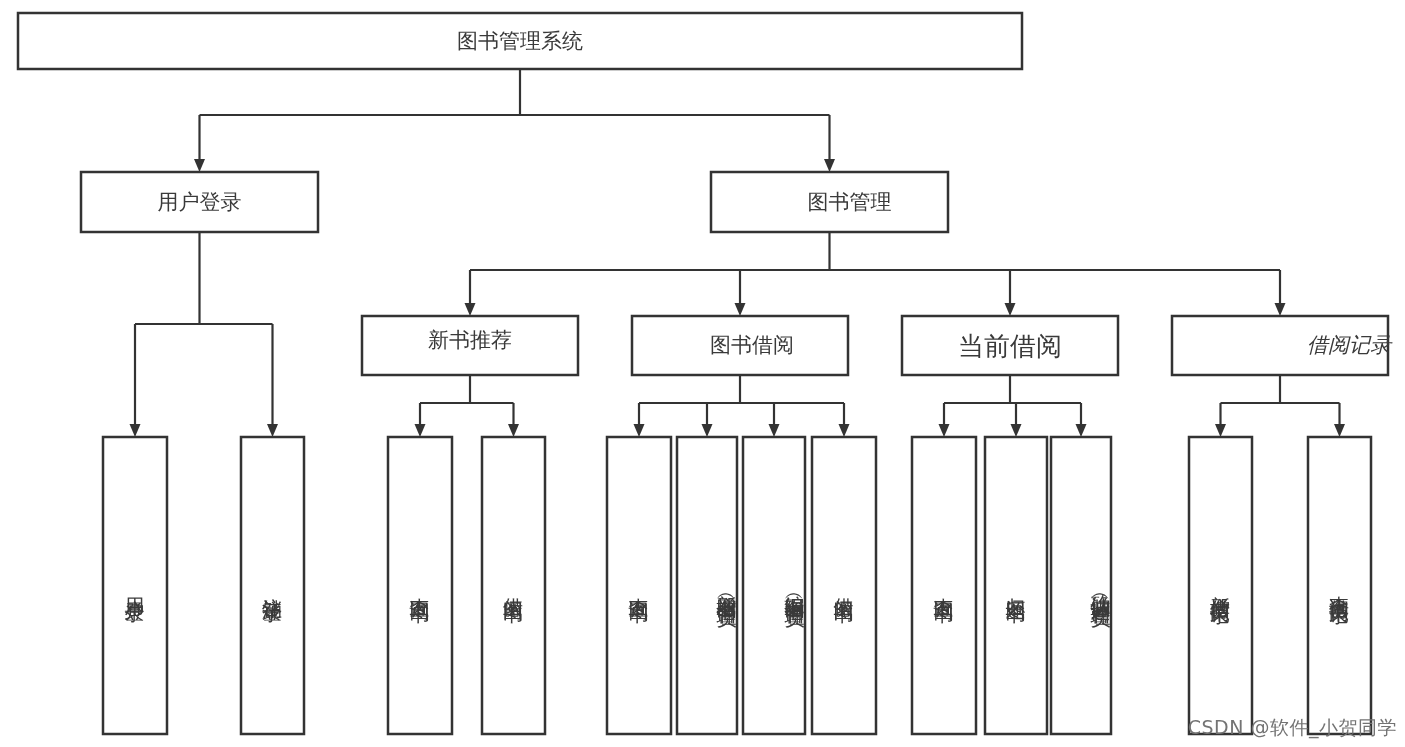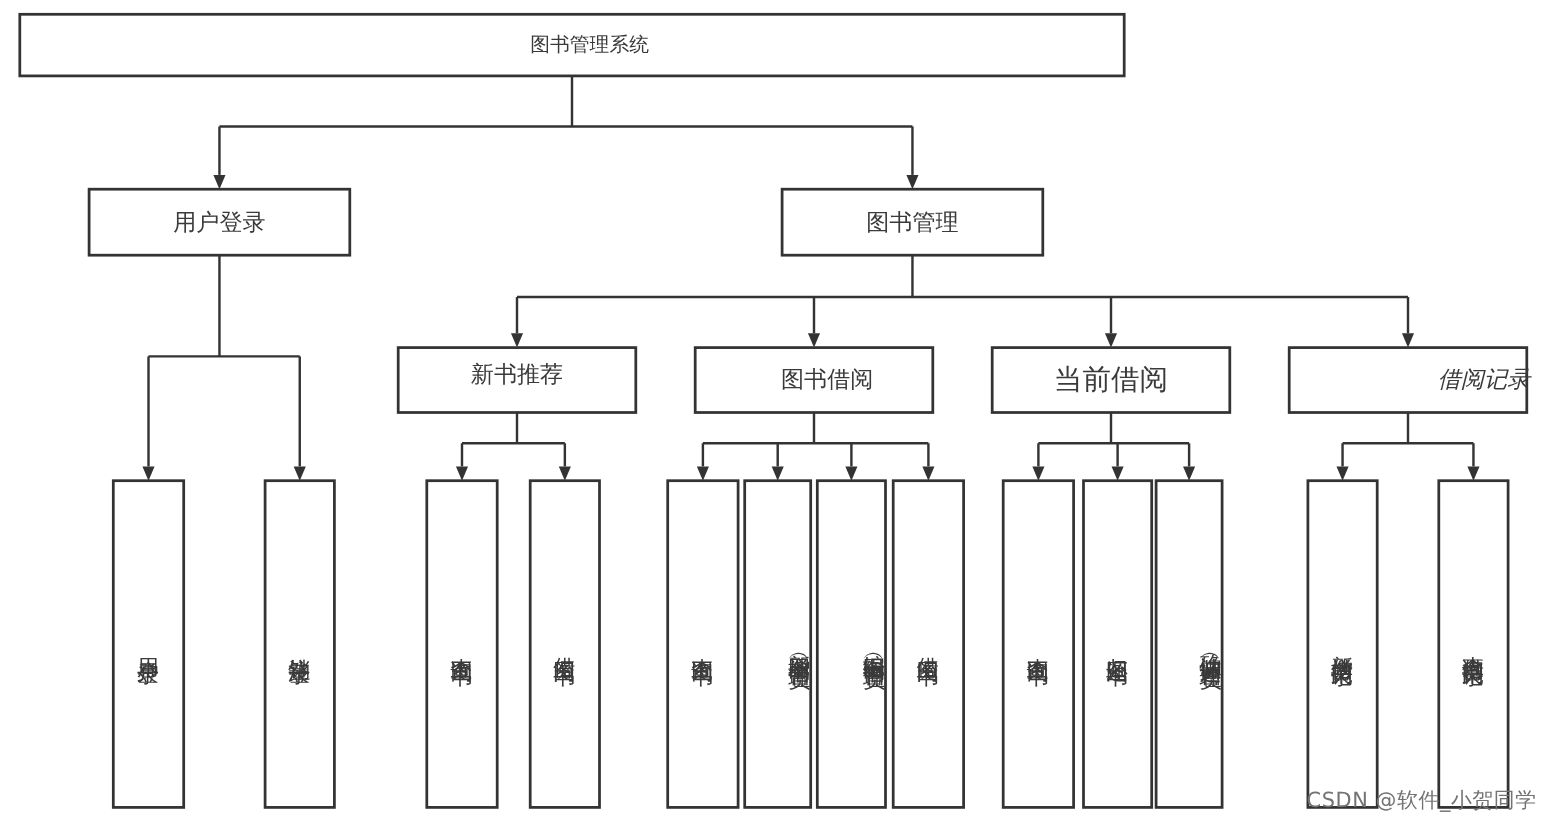--- a/index.html
+++ b/index.html
@@ -153,23 +153,23 @@
         <rect class="node-rect" x="743" y="437" width="62" height="297"></rect>
         <rect class="node-rect" x="812" y="437" width="64" height="297"></rect>
         <rect class="node-rect" x="912" y="437" width="64" height="297"></rect>
         <rect class="node-rect" x="985" y="437" width="62" height="297"></rect>
         <rect class="node-rect" x="1051" y="437" width="60" height="297"></rect>
         <rect class="node-rect" x="1189" y="437" width="63" height="297"></rect>
         <rect class="node-rect" x="1308" y="437" width="63" height="297"></rect>
       </g>
   </svg>
   <div id="labels-layer">
-      <div class="node-label" style="left: 18px; top: 13px; width: 1004px; height: 56px; font-size: 18px; padding-left: 16px;">图书管理系统</div>
+      <div class="node-label" style="left: 18px; top: 13px; width: 1004px; height: 56px; font-size: 21px;">图书管理系统</div>
       <div class="node-label" style="left: 81px; top: 172px; width: 237px; height: 60px; font-size: 21px;">用户登录</div>
-      <div class="node-label" style="left: 711px; top: 172px; width: 237px; height: 60px; font-size: 21px;">图书管理</div>
+      <div class="node-label" style="left: 711px; top: 172px; width: 237px; height: 60px; font-size: 21px; padding-left: 20px;">图书管理</div>
       <div class="node-label" style="left: 362px; top: 316px; width: 216px; height: 48px; font-size: 21px;">新书推荐</div>
       <div class="node-label" style="left: 632px; top: 316px; width: 240px; height: 59px; font-size: 21px;">图书借阅</div>
       <div class="node-label" style="left: 902px; top: 316px; width: 216px; height: 59px; font-size: 26px;">当前借阅</div>
       <div class="node-label" style="left: 1228px; top: 316px; width: 242px; height: 59px; font-size: 21px; font-style: italic;">借阅记录</div>
       <div class="node-label vertical centered" style="left: 103px; top: 437px; width: 64px; height: 297px; font-size: 20px;">用户登录</div>
       <div class="node-label vertical centered" style="left: 241px; top: 437px; width: 63px; height: 297px; font-size: 20px;">注销登录</div>
       <div class="node-label vertical centered" style="left: 388px; top: 437px; width: 64px; height: 297px; font-size: 20px;">查询图书</div>
       <div class="node-label vertical centered" style="left: 482px; top: 437px; width: 63px; height: 297px; font-size: 20px;">借阅图书</div>
       <div class="node-label vertical centered" style="left: 607px; top: 437px; width: 64px; height: 297px; font-size: 20px;">查询图书</div>
       <div class="node-label vertical" style="left: 677px; top: 437px; width: 60px; height: 297px; font-size: 20px;">新增图书（管理员）</div>

